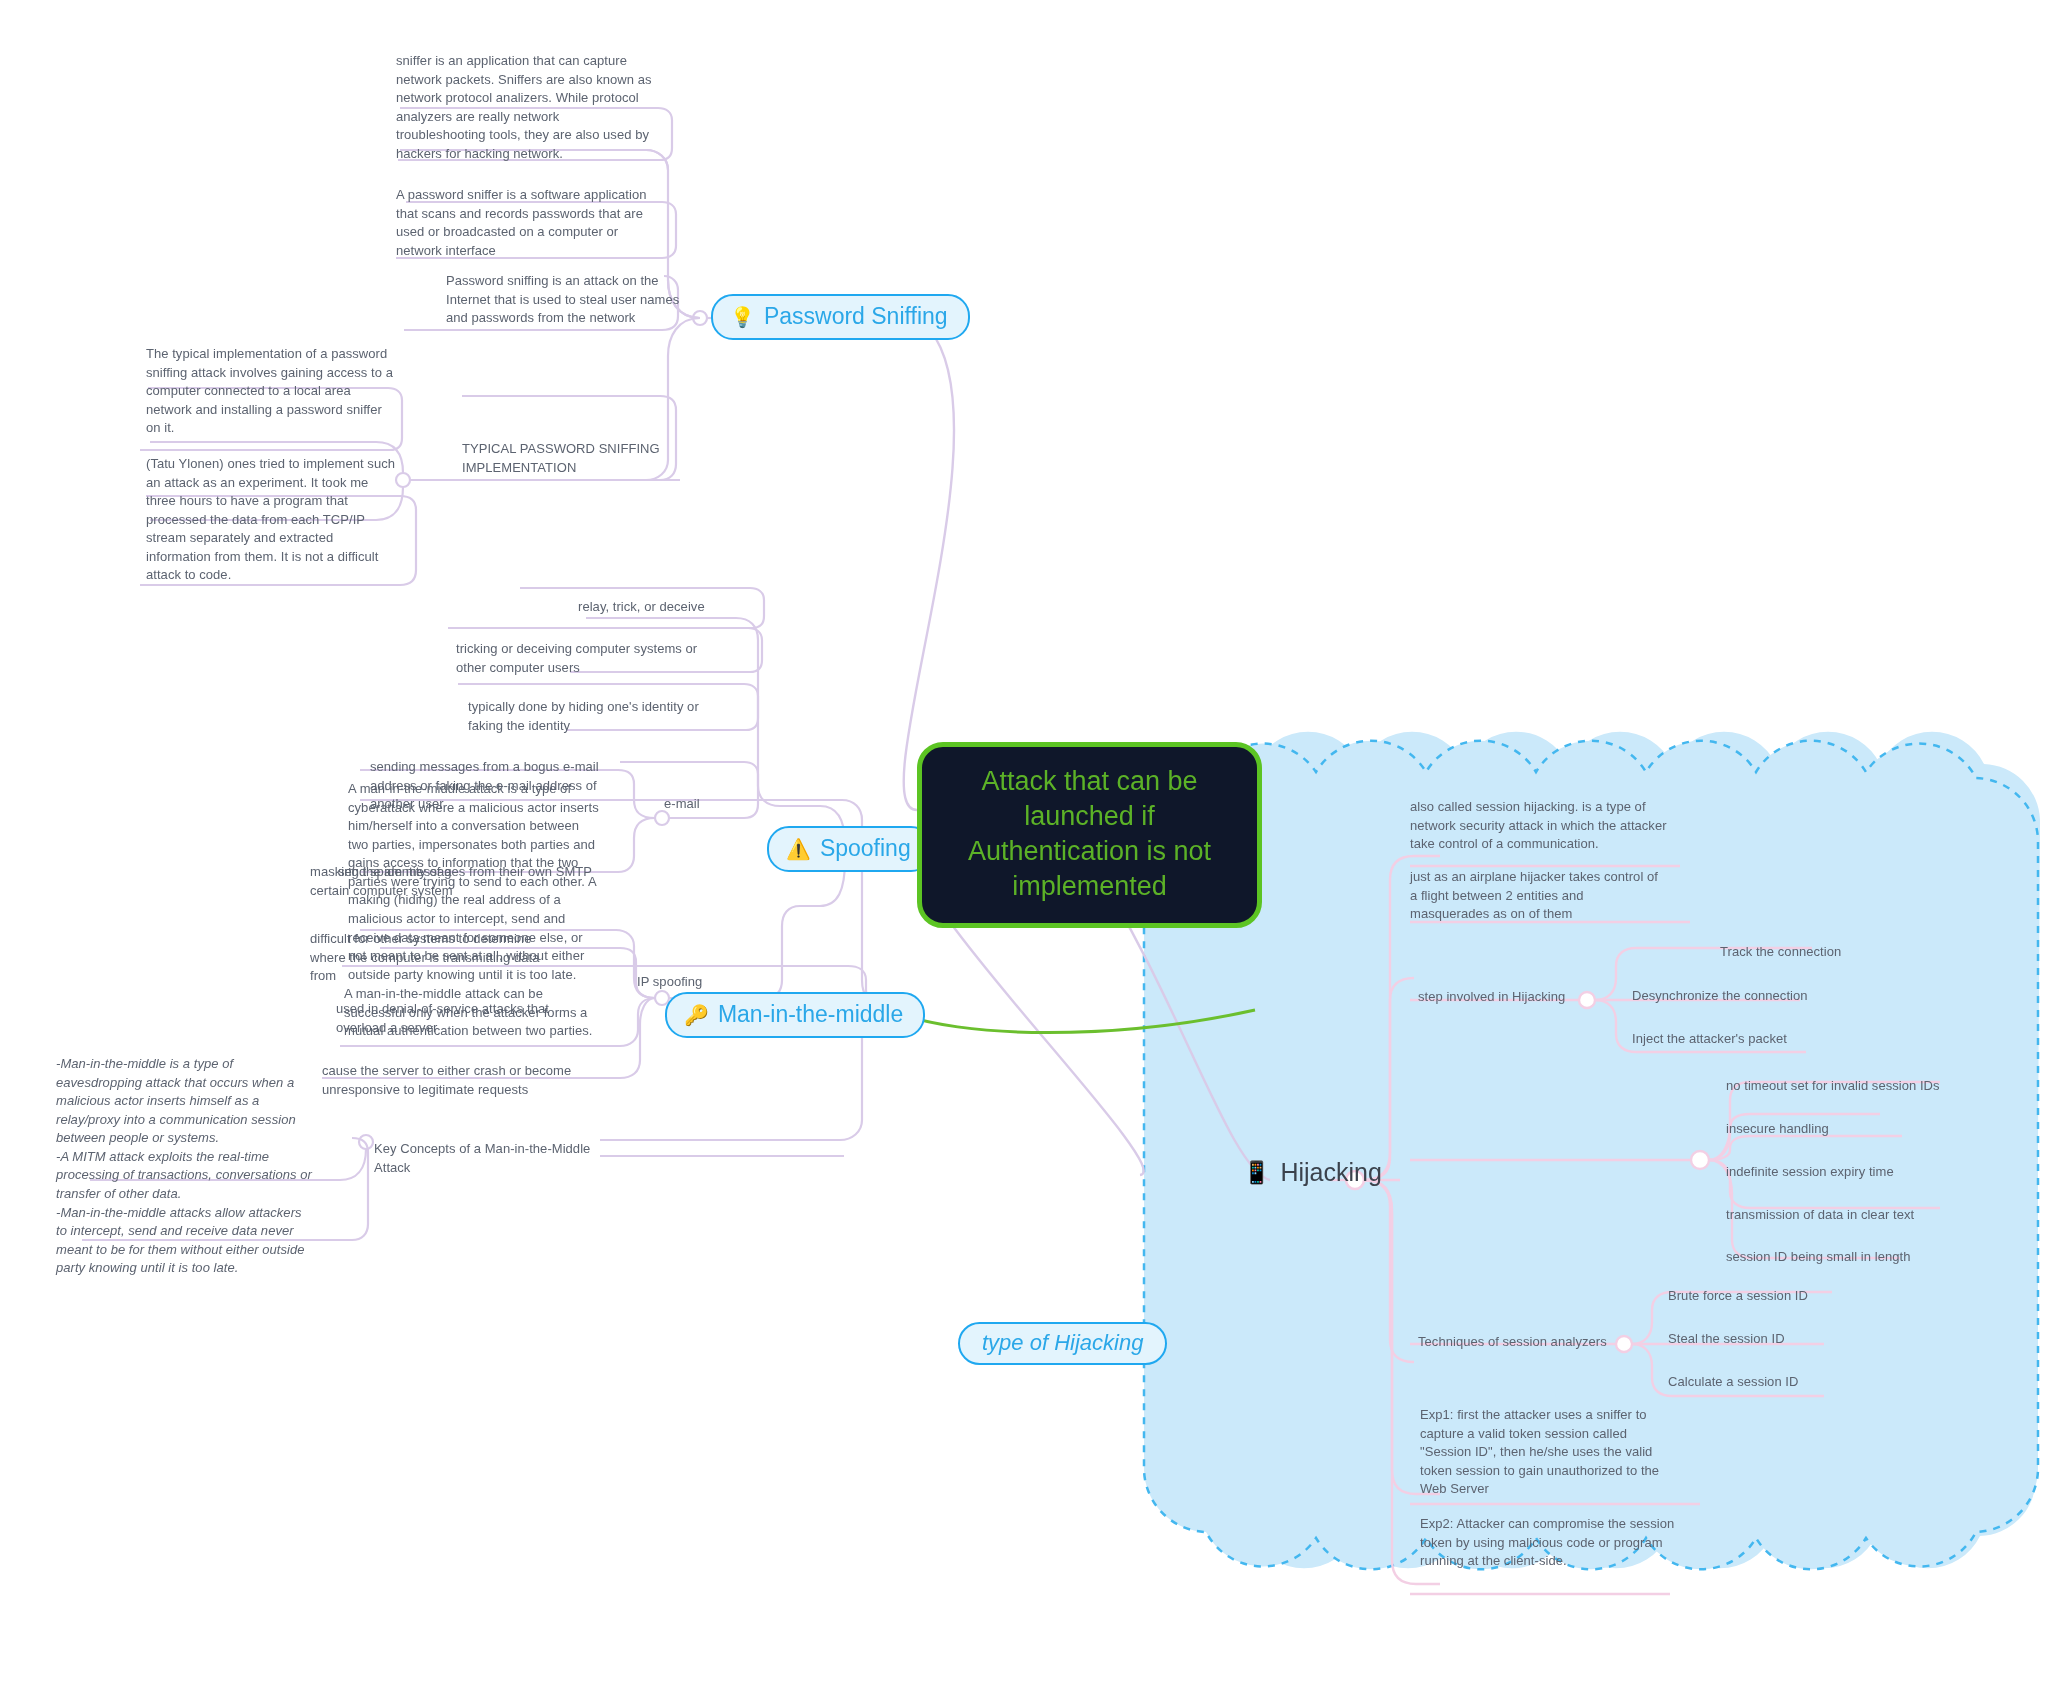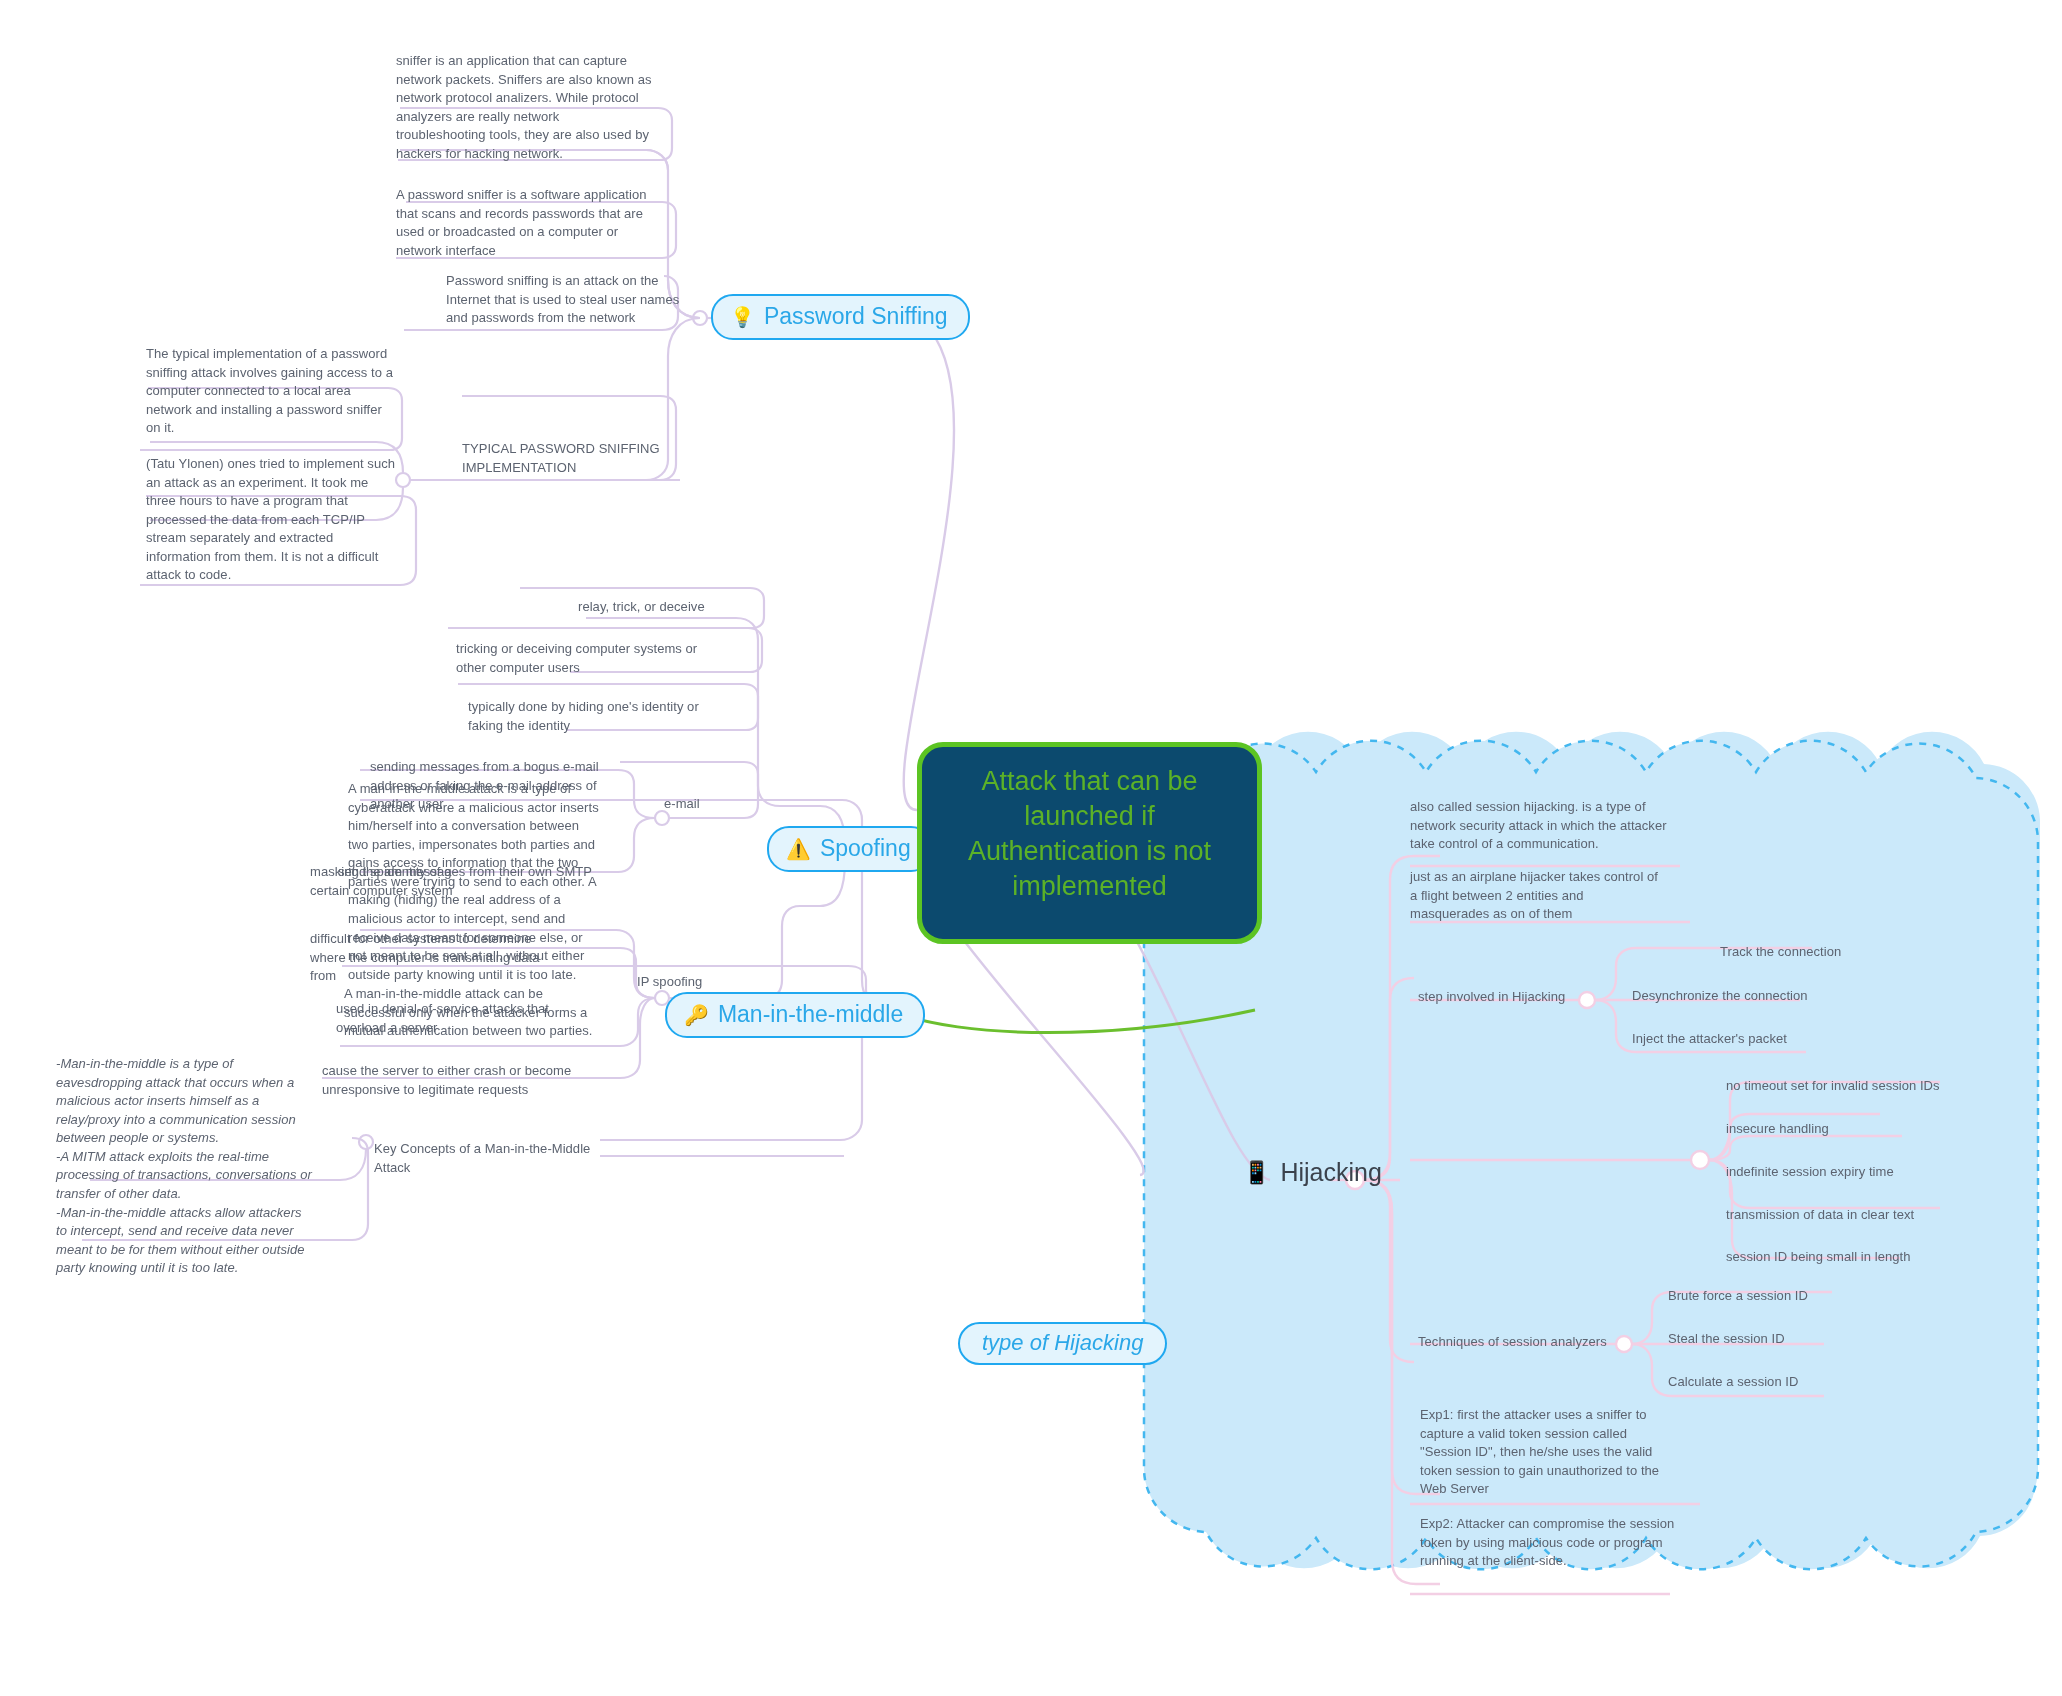--- a/index.html
+++ b/index.html
@@ -60,24 +60,24 @@
   }
   .pill .emoji { font-size: 20px; line-height: 1; }
   .pill.plain { padding: 7px 22px 8px 22px; font-size: 22px; font-style: italic; }
   
   .central {
     position: absolute;
     left: 917px;
     top: 742px;
     width: 345px;
     box-sizing: border-box;
-    background: #0c4a6e;
+    background: #0f172a;
     border: 5px solid #5cc423;
     border-radius: 26px;
-    padding: 17px 20px 35px;
+    padding: 17px 20px 19px;
     color: #5cb227;
     font-size: 27px;
     line-height: 1.3;
     text-align: center;
   }
   
   .nodetext {
     position: absolute;
     display: inline-flex;
     align-items: center;

